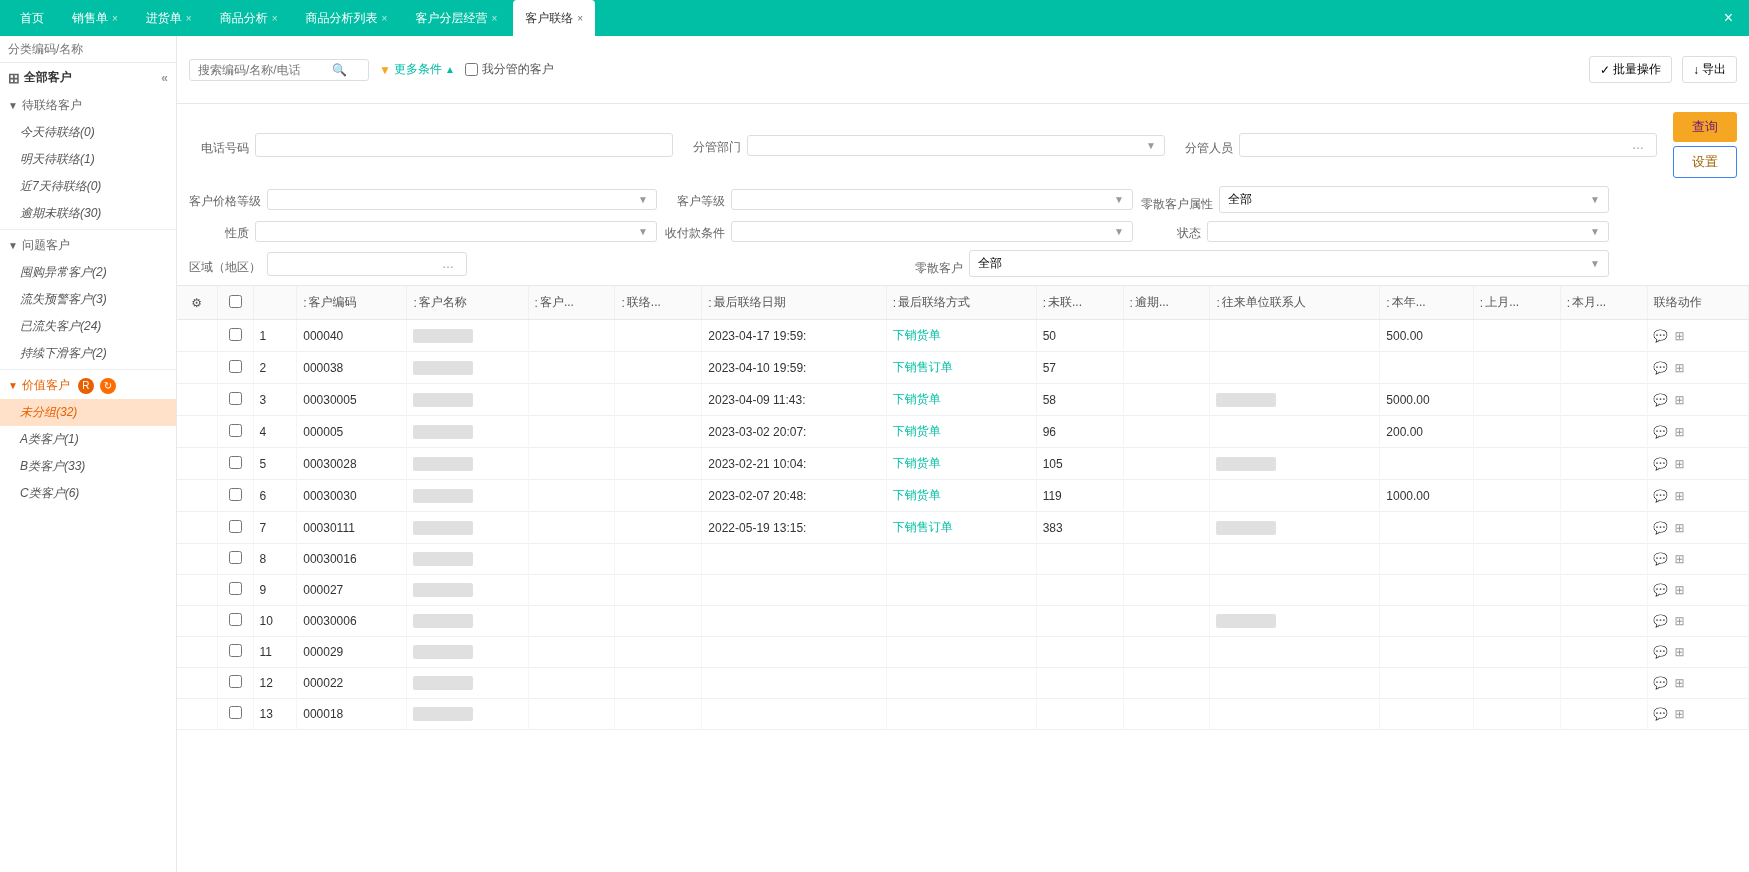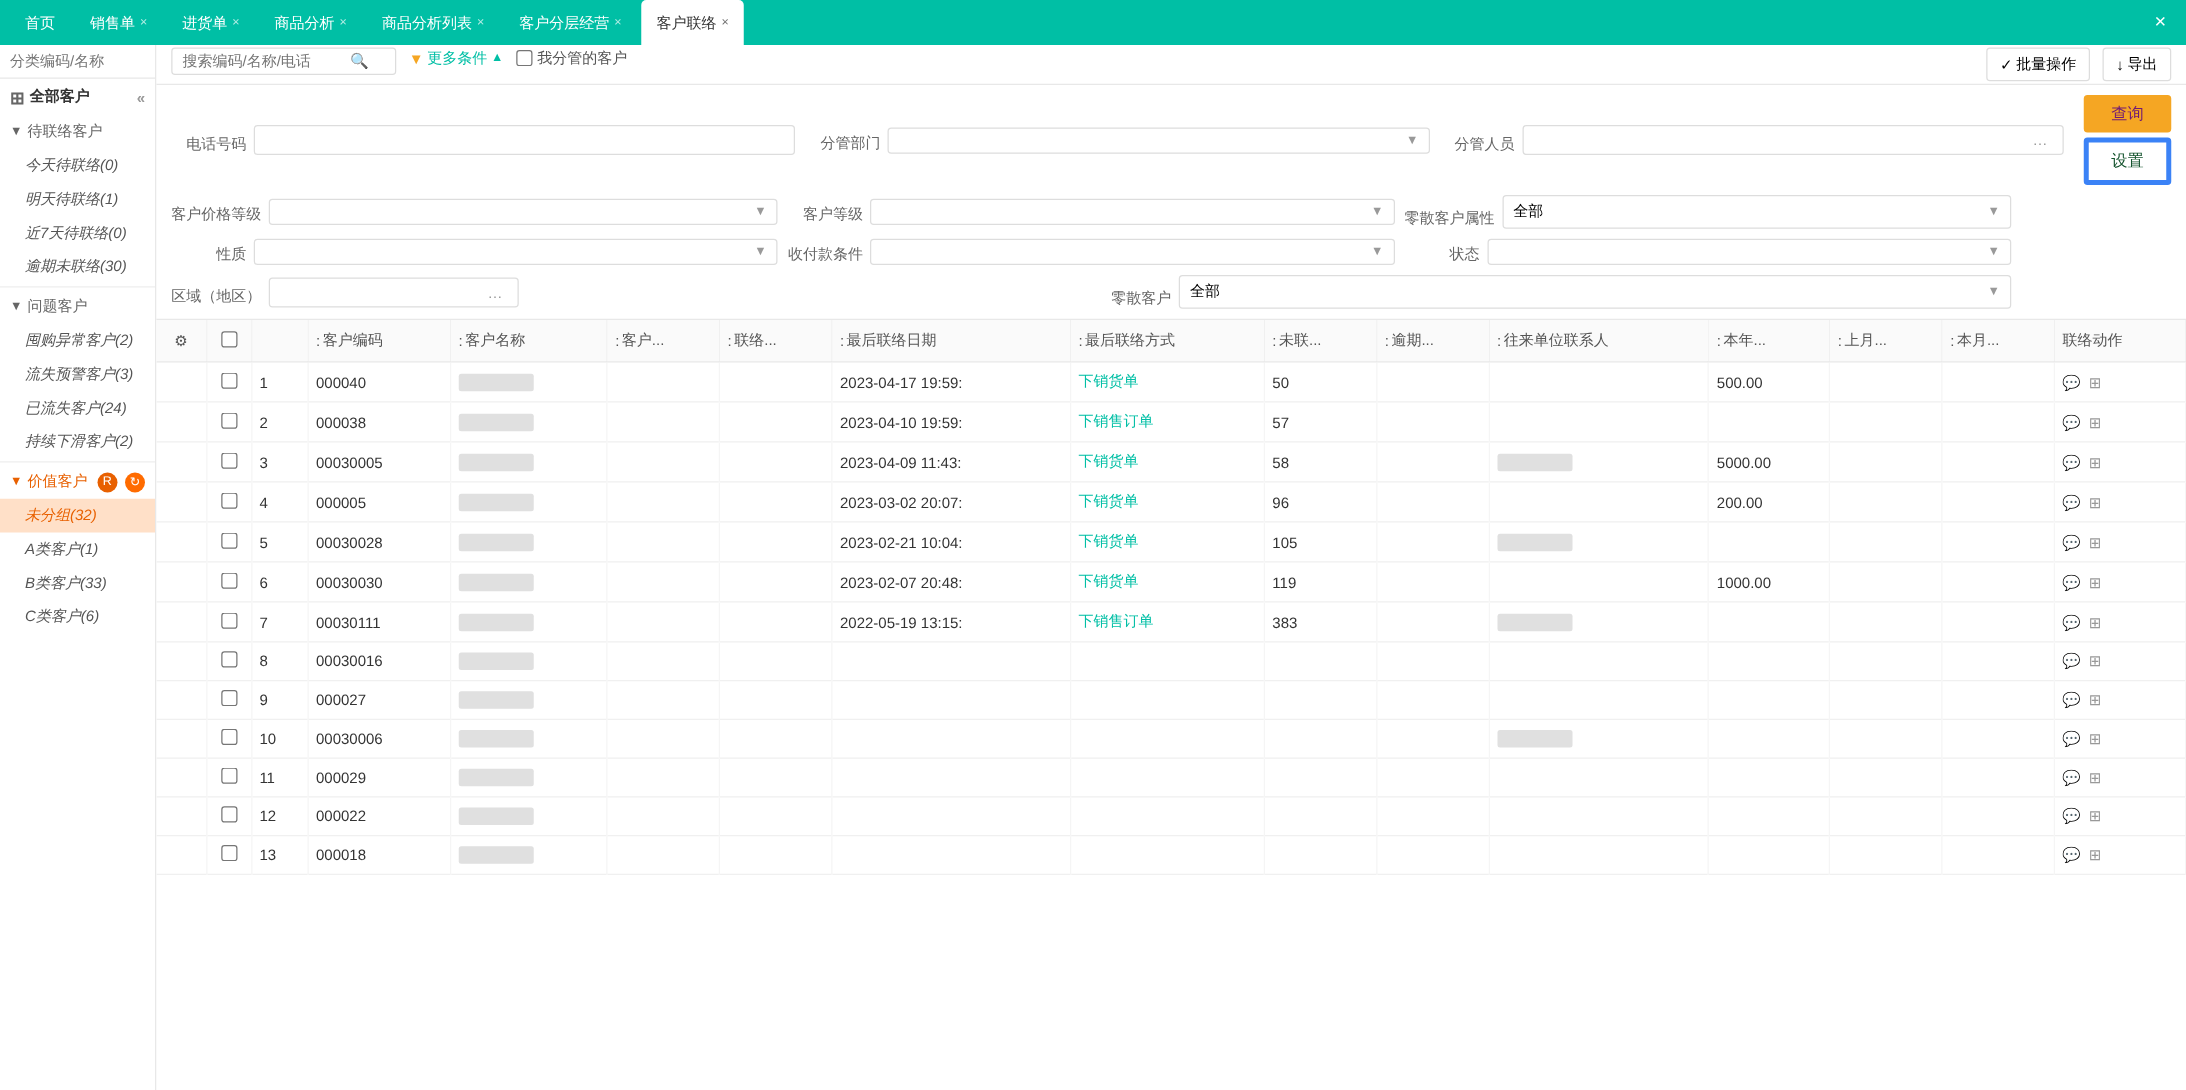--- a/index.html
+++ b/index.html
@@ -33,21 +33,21 @@
     .nav-close { color: white; cursor: pointer; font-size: 16px; padding: 4px 8px; }
 
     
     .main-layout {
       display: flex;
       height: calc(100vh - 36px);
     }
 
     
     .sidebar {
-      width: 125px;
+      width: 177px;
       background: white;
       border-right: 1px solid #e8e8e8;
       display: flex;
       flex-direction: column;
       overflow-y: auto;
       flex-shrink: 0;
     }
     .sidebar-search {
       display: flex;
       align-items: center;
@@ -102,23 +102,23 @@
       flex: 1;
       display: flex;
       flex-direction: column;
       overflow: hidden;
     }
 
     
     .filter-bar {
       background: white;
       border-bottom: 1px solid #e8e8e8;
-      padding: 2px 12px;
-      display: flex;
-      align-items: flex-start;
+      padding: 20px 12px;
+      display: flex;
+      align-items: center;
       gap: 10px;
     }
     .filter-search {
       display: flex;
       align-items: center;
       border: 1px solid #ddd;
       border-radius: 3px;
       padding: 3px 8px;
       gap: 4px;
       width: 180px;
@@ -185,21 +185,21 @@
       display: flex;
       align-items: center;
       justify-content: space-between;
       cursor: pointer;
       min-width: 120px;
     }
     .filter-select .placeholder { color: #ccc; }
     .filter-select .arrow { color: #999; font-size: 10px; }
     .filter-dots { color: #999; cursor: pointer; padding: 0 4px; }
     .btn-query { background: #f5a623; color: #701a75; border: none; padding: 6px 18px; border-radius: 3px; cursor: pointer; font-size: 13px; }
-    .btn-reset { background: white; color: #14532d; border: 4px solid #3b82f6; padding: 6px 18px; border-radius: 3px; cursor: pointer; font-size: 13px; }
+    .btn-reset { background: white; color: #a16207; border: 1px solid #3b82f6; padding: 6px 18px; border-radius: 3px; cursor: pointer; font-size: 13px; }
     .filter-actions { display: flex; flex-direction: column; gap: 4px; margin-left: 8px; }
 
     
     .table-container {
       flex: 1;
       overflow: auto;
       background: white;
     }
     table {
       width: 100%;

